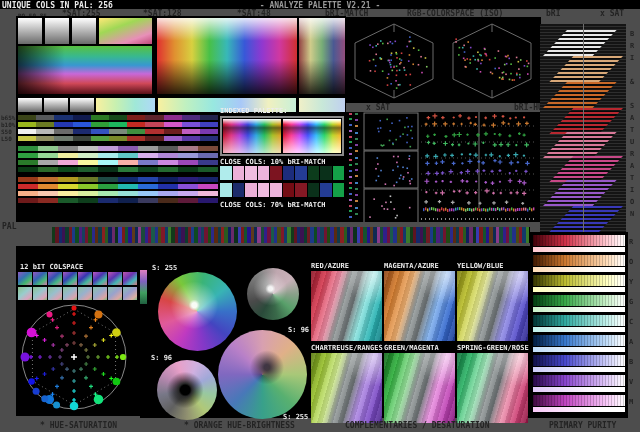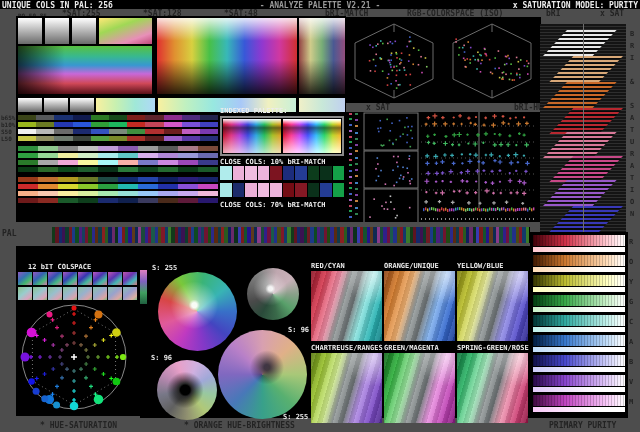--- a/index.html
+++ b/index.html
@@ -22,27 +22,26 @@
 svg{position:absolute;display:block}
 </style>
 </head>
 <body>
 
 <div id="screen">
 
   <div id="titlebar">
     <span class="lbl w" style="left:2px;top:1px">UNIQUE COLS IN PAL: 256</span>
     <span class="lbl g" style="left:50%;top:1px;transform:translateX(-50%)">- ANALYZE PALETTE V2.21 -</span>
-    <span class="lbl w" style="right:2px;top:1px">x SATURATION MODEL: PURITY</span>
   </div>
 
   <span class="lbl s6" style="left:18px;top:11px">RO 50 85</span>
   <span class="lbl" style="left:62px;top:9px">*SAT:255</span>
   <span class="lbl" style="left:143px;top:9px">*SAT:128</span>
-  <span class="lbl" style="left:224px;top:9px">*SAT:48</span>
+  <span class="lbl" style="left:237px;top:9px">*SAT:48</span>
   <span class="lbl" style="left:325px;top:9px">bRI-MATCH</span>
   <span class="lbl" style="left:407px;top:9px">RGB-COLORSPACE (ISO)</span>
   <span class="lbl" style="left:546px;top:9px">bRI</span>
   <span class="lbl" style="left:600px;top:9px">x SAT</span>
 
   <div class="pn" style="left:16px;top:16px;width:330px;height:80px"></div>
   <div class="tile3" style="left:18px"></div>
   <div class="tile3" style="left:45px"></div>
   <div class="tile3" style="left:72px"></div>
   <div style="position:absolute;left:99px;top:18px;width:53px;height:26px;background:linear-gradient(160deg,#ffe878,#a0d855 35%,#e88fb8 75%,#c04878)"></div>
@@ -671,21 +670,21 @@
       <div style="position: absolute; left: 3px; right: 3px; top: 58px; height: 26px; clip-path: polygon(30% 0px, 92% 0px, 62% 100%, 0px 100%); background: repeating-linear-gradient(rgb(200, 104, 40) 0px, rgb(200, 104, 40) 2px, rgba(0, 0, 0, 0.55) 2px, rgba(0, 0, 0, 0.55) 4px);"></div>
       <div style="position: absolute; left: 3px; right: 3px; top: 84px; height: 26px; clip-path: polygon(38% 0px, 100% 0px, 70% 100%, 8% 100%); background: repeating-linear-gradient(rgb(184, 40, 48) 0px, rgb(184, 40, 48) 2px, rgba(0, 0, 0, 0.55) 2px, rgba(0, 0, 0, 0.55) 4px);"></div>
       <div style="position: absolute; left: 3px; right: 3px; top: 108px; height: 26px; clip-path: polygon(30% 0px, 92% 0px, 62% 100%, 0px 100%); background: repeating-linear-gradient(rgb(216, 120, 152) 0px, rgb(216, 120, 152) 2px, rgba(0, 0, 0, 0.55) 2px, rgba(0, 0, 0, 0.55) 4px);"></div>
       <div style="position: absolute; left: 3px; right: 3px; top: 132px; height: 26px; clip-path: polygon(38% 0px, 100% 0px, 70% 100%, 8% 100%); background: repeating-linear-gradient(rgb(200, 72, 136) 0px, rgb(200, 72, 136) 2px, rgba(0, 0, 0, 0.55) 2px, rgba(0, 0, 0, 0.55) 4px);"></div>
       <div style="position: absolute; left: 3px; right: 3px; top: 156px; height: 26px; clip-path: polygon(30% 0px, 92% 0px, 62% 100%, 0px 100%); background: repeating-linear-gradient(rgb(152, 88, 200) 0px, rgb(152, 88, 200) 2px, rgba(0, 0, 0, 0.55) 2px, rgba(0, 0, 0, 0.55) 4px);"></div>
       <div style="position: absolute; left: 3px; right: 3px; top: 182px; height: 26px; clip-path: polygon(38% 0px, 100% 0px, 70% 100%, 8% 100%); background: repeating-linear-gradient(rgb(56, 56, 184) 0px, rgb(56, 56, 184) 2px, rgba(0, 0, 0, 0.55) 2px, rgba(0, 0, 0, 0.55) 4px);"></div>
     </div>
   <div style="position:absolute;left:583px;top:24px;width:1px;height:208px;background:#6e6e6e"></div>
   <div id="vside" class="vtext" style="left:628px;top:30px;height:200px">BRI &amp; SATURATION</div>
 
-  <span class="lbl" style="left:2px;top:229px">PAL</span>
+  <span class="lbl" style="left:2px;top:222px">PAL</span>
   <div id="palstrip" style="position:absolute;left:52px;top:227px;width:478px;height:16px;display:flex;background:#000">
       <div style="flex: 1 1 0%; background: rgb(18, 58, 26);"></div>
       <div style="flex: 1 1 0%; background: rgb(94, 20, 32);"></div>
       <div style="flex: 1 1 0%; background: rgb(20, 40, 106);"></div>
       <div style="flex: 1 1 0%; background: rgb(58, 18, 82);"></div>
       <div style="flex: 1 1 0%; background: rgb(14, 58, 46);"></div>
       <div style="flex: 1 1 0%; background: rgb(110, 26, 36);"></div>
       <div style="flex: 1 1 0%; background: rgb(28, 58, 136);"></div>
       <div style="flex: 1 1 0%; background: rgb(14, 74, 34);"></div>
       <div style="flex: 1 1 0%; background: rgb(74, 30, 126);"></div>
@@ -820,21 +819,21 @@
       <div style="flex: 1 1 0%; background: rgb(110, 18, 64);"></div>
       <div style="flex: 1 1 0%; background: rgb(26, 90, 74);"></div>
       <div style="flex: 1 1 0%; background: rgb(34, 48, 138);"></div>
       <div style="flex: 1 1 0%; background: rgb(74, 74, 20);"></div>
       <div style="flex: 1 1 0%; background: rgb(128, 24, 40);"></div>
       <div style="flex: 1 1 0%; background: rgb(18, 58, 106);"></div>
       <div style="flex: 1 1 0%; background: rgb(58, 122, 42);"></div>
     </div>
 
   <div class="pn" style="left:16px;top:246px;width:124px;height:170px"></div>
-  <span class="lbl w s7" style="left:28px;top:263px">12 bIT COLSPACE</span>
+  <span class="lbl w s7" style="left:20px;top:263px">12 bIT COLSPACE</span>
   <div id="tiles12">
       <div style="position: absolute; left: 18px; top: 272px; width: 14px; height: 13px; background: linear-gradient(140deg, rgb(140, 89, 192), rgb(52, 115, 178) 40%, rgb(70, 185, 108) 70%, rgb(215, 117, 182));"></div>
       <div style="position: absolute; left: 33px; top: 272px; width: 14px; height: 13px; background: linear-gradient(140deg, rgb(151, 89, 192), rgb(52, 98, 178) 40%, rgb(70, 185, 120) 70%, rgb(215, 117, 174));"></div>
       <div style="position: absolute; left: 48px; top: 272px; width: 14px; height: 13px; background: linear-gradient(140deg, rgb(161, 89, 192), rgb(52, 81, 178) 40%, rgb(70, 185, 131) 70%, rgb(215, 117, 166));"></div>
       <div style="position: absolute; left: 63px; top: 272px; width: 14px; height: 13px; background: linear-gradient(140deg, rgb(171, 89, 192), rgb(52, 64, 178) 40%, rgb(70, 185, 143) 70%, rgb(215, 117, 158));"></div>
       <div style="position: absolute; left: 78px; top: 272px; width: 14px; height: 13px; background: linear-gradient(140deg, rgb(182, 89, 192), rgb(56, 52, 178) 40%, rgb(70, 185, 154) 70%, rgb(215, 117, 149));"></div>
       <div style="position: absolute; left: 93px; top: 272px; width: 14px; height: 13px; background: linear-gradient(140deg, rgb(192, 89, 192), rgb(73, 52, 178) 40%, rgb(70, 185, 166) 70%, rgb(215, 117, 141));"></div>
       <div style="position: absolute; left: 108px; top: 272px; width: 14px; height: 13px; background: linear-gradient(140deg, rgb(192, 89, 182), rgb(90, 52, 178) 40%, rgb(70, 185, 177) 70%, rgb(215, 117, 133));"></div>
       <div style="position: absolute; left: 123px; top: 272px; width: 14px; height: 13px; background: linear-gradient(140deg, rgb(192, 89, 171), rgb(106, 52, 178) 40%, rgb(70, 181, 185) 70%, rgb(215, 117, 125));"></div>
       <div style="position: absolute; left: 18px; top: 287px; width: 14px; height: 13px; background: linear-gradient(140deg, rgb(139, 193, 139), rgb(152, 205, 205) 45%, rgb(220, 163, 191) 80%, rgb(141, 189, 117));"></div>
@@ -921,23 +920,23 @@
   <div class="sph" style="left:158px;top:272px;width:79px;height:79px;background:radial-gradient(circle at 46% 42%,rgba(255,255,255,.95) 0 4%,rgba(255,255,255,.5) 9%,rgba(255,255,255,0) 38%),conic-gradient(from -30deg,#7ac83a,#3ab478,#38b4b4,#3870c8,#4444c0,#8438c8,#c03ac0,#e05a9a,#d84646,#7ac83a)"></div>
   <div class="sph" style="left:247px;top:268px;width:52px;height:52px;background:radial-gradient(circle at 45% 40%,rgba(255,255,255,.9) 0 5%,rgba(255,255,255,.35) 12%,rgba(255,255,255,0) 40%),conic-gradient(from 10deg,#c0a8b0,#c8b0b8,#8aa08a,#58a06a,#3a6a4a,#2a4a3a,#4a4a4a,#6a6a6a,#888,#c0a8b0)"></div>
   <span class="lbl w s7" style="left:288px;top:326px">S: 96</span>
   <span class="lbl w s7" style="left:151px;top:354px">S: 96</span>
   <div class="sph" style="left:157px;top:360px;width:60px;height:60px;background:radial-gradient(circle at 47% 50%,#000 0 11%,#282828 15%,rgba(0,0,0,.45) 26%,rgba(0,0,0,0) 42%),conic-gradient(from -20deg,#e8a0c8,#d0b0e0,#a0a8d8,#98c8a0,#b0c878,#909070,#606060,#787888,#b888b0,#e8a0c8)"></div>
   <div class="sph" style="left:218px;top:330px;width:89px;height:89px;background:radial-gradient(circle at 55% 42%,rgba(25,25,45,.8) 0 4%,rgba(25,25,45,0) 24%),conic-gradient(from 0deg,#d8a0b0,#e0b088,#a8c878,#58b070,#38a08a,#4878b8,#8068c0,#b880c8,#d8a0b0)"></div>
   <span class="lbl w s7" style="left:283px;top:413px">S: 255</span>
 
   <div class="pn" style="left:310px;top:246px;width:220px;height:172px"></div>
   <div id="comp">
-      <div style="position: absolute; left: 311px; top: 262px; font: bold 7px &quot;DejaVu Sans Mono&quot;, monospace; color: rgb(236, 236, 236); white-space: pre;">RED/CYAN</div>
+      <div style="position: absolute; left: 311px; top: 262px; font: bold 7px &quot;DejaVu Sans Mono&quot;, monospace; color: rgb(236, 236, 236); white-space: pre;">RED/AZURE</div>
       <div style="position: absolute; left: 311px; top: 271px; width: 71px; height: 70px; background: radial-gradient(circle at 88% 6%, rgba(255, 255, 255, 0.55), rgba(255, 255, 255, 0) 32%), repeating-linear-gradient(106deg, rgba(255, 255, 255, 0.08) 0px, rgba(255, 255, 255, 0.08) 5px, rgba(0, 0, 0, 0.1) 5px, rgba(0, 0, 0, 0.1) 10px), linear-gradient(106deg, rgb(140, 22, 38) 0%, rgb(212, 58, 80) 16%, rgb(240, 142, 166) 33%, rgb(154, 160, 160) 45%, rgb(110, 116, 118) 56%, rgb(154, 232, 228) 67%, rgb(47, 182, 182) 84%, rgb(15, 122, 128) 100%);"></div>
-      <div style="position: absolute; left: 384px; top: 262px; font: bold 7px &quot;DejaVu Sans Mono&quot;, monospace; color: rgb(236, 236, 236); white-space: pre;">ORANGE/UNIQUE</div>
+      <div style="position: absolute; left: 384px; top: 262px; font: bold 7px &quot;DejaVu Sans Mono&quot;, monospace; color: rgb(236, 236, 236); white-space: pre;">MAGENTA/AZURE</div>
       <div style="position: absolute; left: 384px; top: 271px; width: 71px; height: 70px; background: radial-gradient(circle at 88% 6%, rgba(255, 255, 255, 0.55), rgba(255, 255, 255, 0) 32%), repeating-linear-gradient(106deg, rgba(255, 255, 255, 0.08) 0px, rgba(255, 255, 255, 0.08) 5px, rgba(0, 0, 0, 0.1) 5px, rgba(0, 0, 0, 0.1) 10px), linear-gradient(106deg, rgb(138, 68, 22) 0%, rgb(208, 120, 42) 16%, rgb(240, 176, 112) 33%, rgb(154, 160, 160) 45%, rgb(110, 116, 118) 56%, rgb(138, 184, 240) 67%, rgb(58, 110, 208) 84%, rgb(26, 58, 144) 100%);"></div>
       <div style="position: absolute; left: 457px; top: 262px; font: bold 7px &quot;DejaVu Sans Mono&quot;, monospace; color: rgb(236, 236, 236); white-space: pre;">YELLOW/BLUE</div>
       <div style="position: absolute; left: 457px; top: 271px; width: 71px; height: 70px; background: radial-gradient(circle at 88% 6%, rgba(255, 255, 255, 0.55), rgba(255, 255, 255, 0) 32%), repeating-linear-gradient(106deg, rgba(255, 255, 255, 0.08) 0px, rgba(255, 255, 255, 0.08) 5px, rgba(0, 0, 0, 0.1) 5px, rgba(0, 0, 0, 0.1) 10px), linear-gradient(106deg, rgb(122, 122, 16) 0%, rgb(184, 188, 42) 16%, rgb(232, 236, 144) 33%, rgb(154, 160, 160) 45%, rgb(110, 116, 118) 56%, rgb(154, 150, 232) 67%, rgb(90, 82, 204) 84%, rgb(42, 36, 136) 100%);"></div>
       <div style="position: absolute; left: 311px; top: 344px; font: bold 7px &quot;DejaVu Sans Mono&quot;, monospace; color: rgb(236, 236, 236); white-space: pre;">CHARTREUSE/RANGES</div>
       <div style="position: absolute; left: 311px; top: 353px; width: 71px; height: 70px; background: radial-gradient(circle at 88% 6%, rgba(255, 255, 255, 0.55), rgba(255, 255, 255, 0) 32%), repeating-linear-gradient(106deg, rgba(255, 255, 255, 0.08) 0px, rgba(255, 255, 255, 0.08) 5px, rgba(0, 0, 0, 0.1) 5px, rgba(0, 0, 0, 0.1) 10px), linear-gradient(106deg, rgb(90, 122, 18) 0%, rgb(150, 190, 44) 16%, rgb(210, 238, 142) 33%, rgb(154, 160, 160) 45%, rgb(110, 116, 118) 56%, rgb(181, 146, 230) 67%, rgb(128, 80, 200) 84%, rgb(74, 36, 136) 100%);"></div>
       <div style="position: absolute; left: 384px; top: 344px; font: bold 7px &quot;DejaVu Sans Mono&quot;, monospace; color: rgb(236, 236, 236); white-space: pre;">GREEN/MAGENTA</div>
       <div style="position: absolute; left: 384px; top: 353px; width: 71px; height: 70px; background: radial-gradient(circle at 88% 6%, rgba(255, 255, 255, 0.55), rgba(255, 255, 255, 0) 32%), repeating-linear-gradient(106deg, rgba(255, 255, 255, 0.08) 0px, rgba(255, 255, 255, 0.08) 5px, rgba(0, 0, 0, 0.1) 5px, rgba(0, 0, 0, 0.1) 10px), linear-gradient(106deg, rgb(20, 102, 30) 0%, rgb(46, 174, 60) 16%, rgb(150, 228, 154) 33%, rgb(154, 160, 160) 45%, rgb(110, 116, 118) 56%, rgb(236, 154, 228) 67%, rgb(194, 74, 184) 84%, rgb(128, 22, 120) 100%);"></div>
       <div style="position: absolute; left: 457px; top: 344px; font: bold 7px &quot;DejaVu Sans Mono&quot;, monospace; color: rgb(236, 236, 236); white-space: pre;">SPRING-GREEN/ROSE</div>
       <div style="position: absolute; left: 457px; top: 353px; width: 71px; height: 70px; background: radial-gradient(circle at 88% 6%, rgba(255, 255, 255, 0.55), rgba(255, 255, 255, 0) 32%), repeating-linear-gradient(106deg, rgba(255, 255, 255, 0.08) 0px, rgba(255, 255, 255, 0.08) 5px, rgba(0, 0, 0, 0.1) 5px, rgba(0, 0, 0, 0.1) 10px), linear-gradient(106deg, rgb(14, 110, 58) 0%, rgb(44, 178, 102) 16%, rgb(156, 234, 184) 33%, rgb(154, 160, 160) 45%, rgb(110, 116, 118) 56%, rgb(240, 160, 184) 67%, rgb(208, 72, 122) 84%, rgb(140, 20, 64) 100%);"></div>
     </div>
@@ -970,14 +969,15 @@
       <div style="position: absolute; left: 629px; top: 298px; font: bold 7px &quot;DejaVu Sans Mono&quot;, monospace; color: rgb(35, 35, 35);">G</div>
       <div style="position: absolute; left: 629px; top: 318px; font: bold 7px &quot;DejaVu Sans Mono&quot;, monospace; color: rgb(35, 35, 35);">C</div>
       <div style="position: absolute; left: 629px; top: 338px; font: bold 7px &quot;DejaVu Sans Mono&quot;, monospace; color: rgb(35, 35, 35);">A</div>
       <div style="position: absolute; left: 629px; top: 358px; font: bold 7px &quot;DejaVu Sans Mono&quot;, monospace; color: rgb(35, 35, 35);">B</div>
       <div style="position: absolute; left: 629px; top: 378px; font: bold 7px &quot;DejaVu Sans Mono&quot;, monospace; color: rgb(35, 35, 35);">V</div>
       <div style="position: absolute; left: 629px; top: 398px; font: bold 7px &quot;DejaVu Sans Mono&quot;, monospace; color: rgb(35, 35, 35);">M</div>
     </div>
 
   <span class="lbl" style="left:40px;top:421px">* HUE-SATURATION</span>
   <span class="lbl" style="left:184px;top:421px">* ORANGE HUE-BRIGHTNESS</span>
+  <span class="lbl" style="left:345px;top:421px">COMPLEMENTARIES / DESATURATION</span>
   <span class="lbl" style="left:549px;top:421px">PRIMARY PURITY</span>
 </div>
 
 </body></html>

